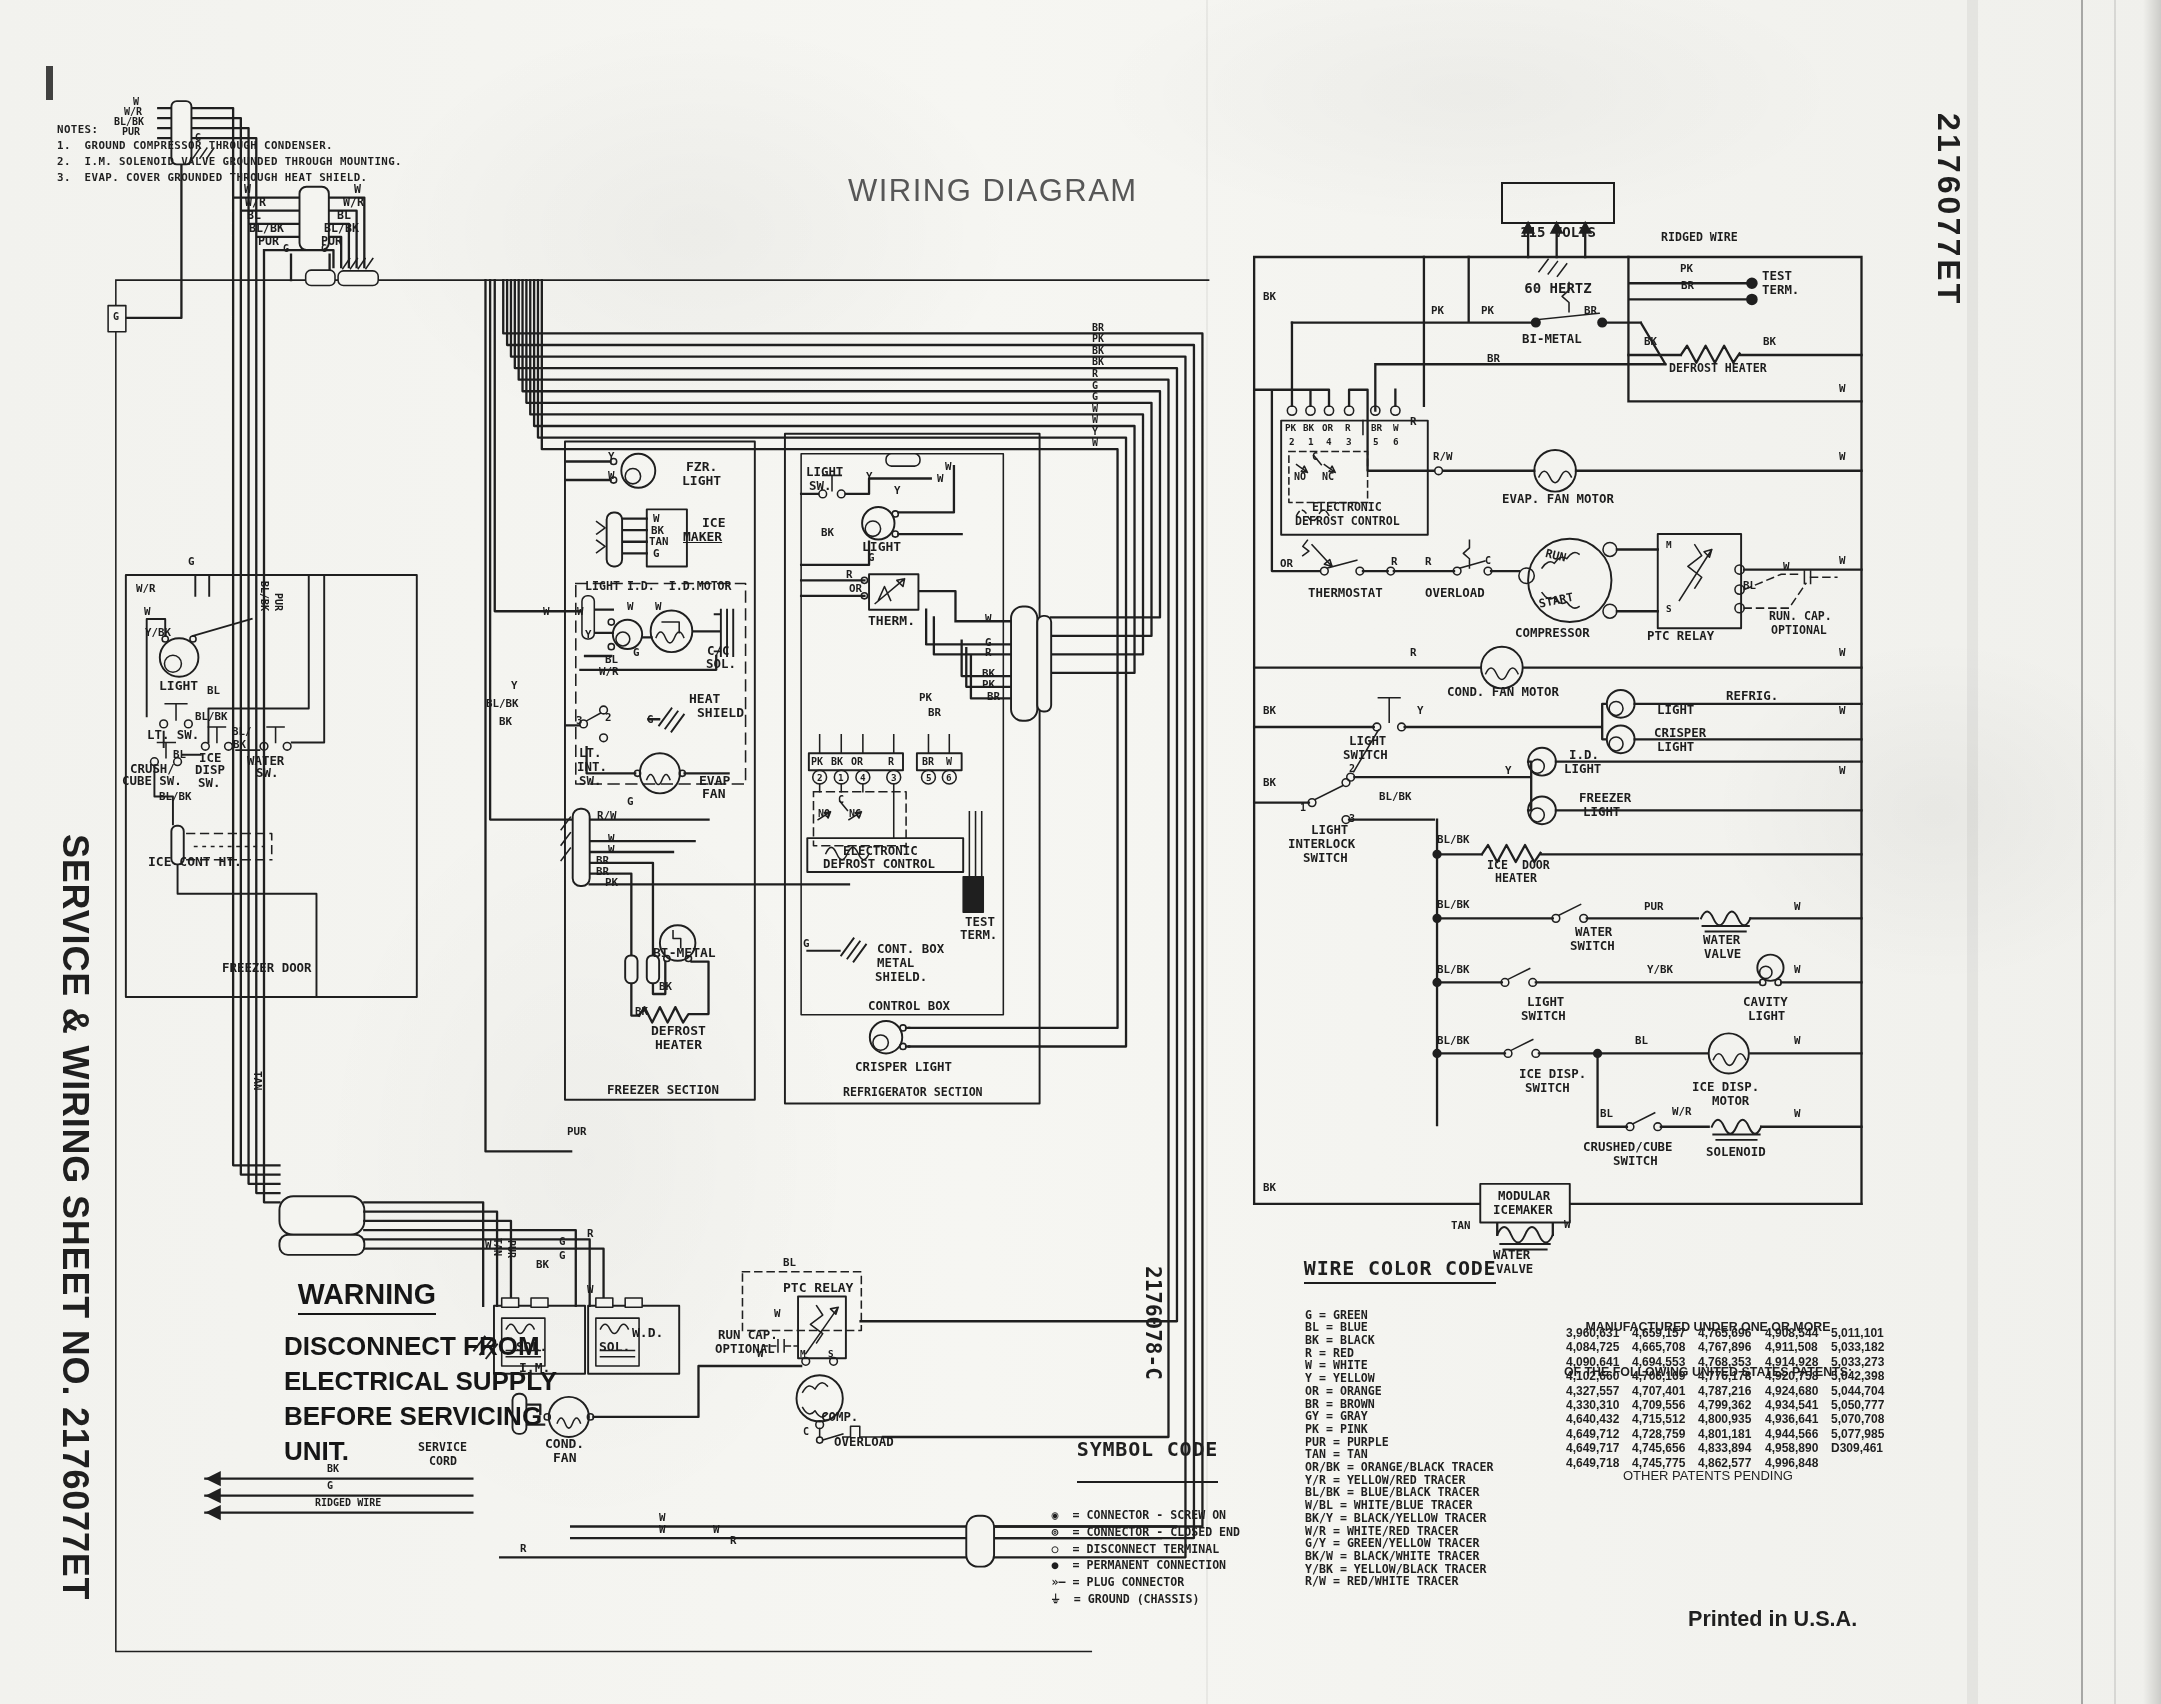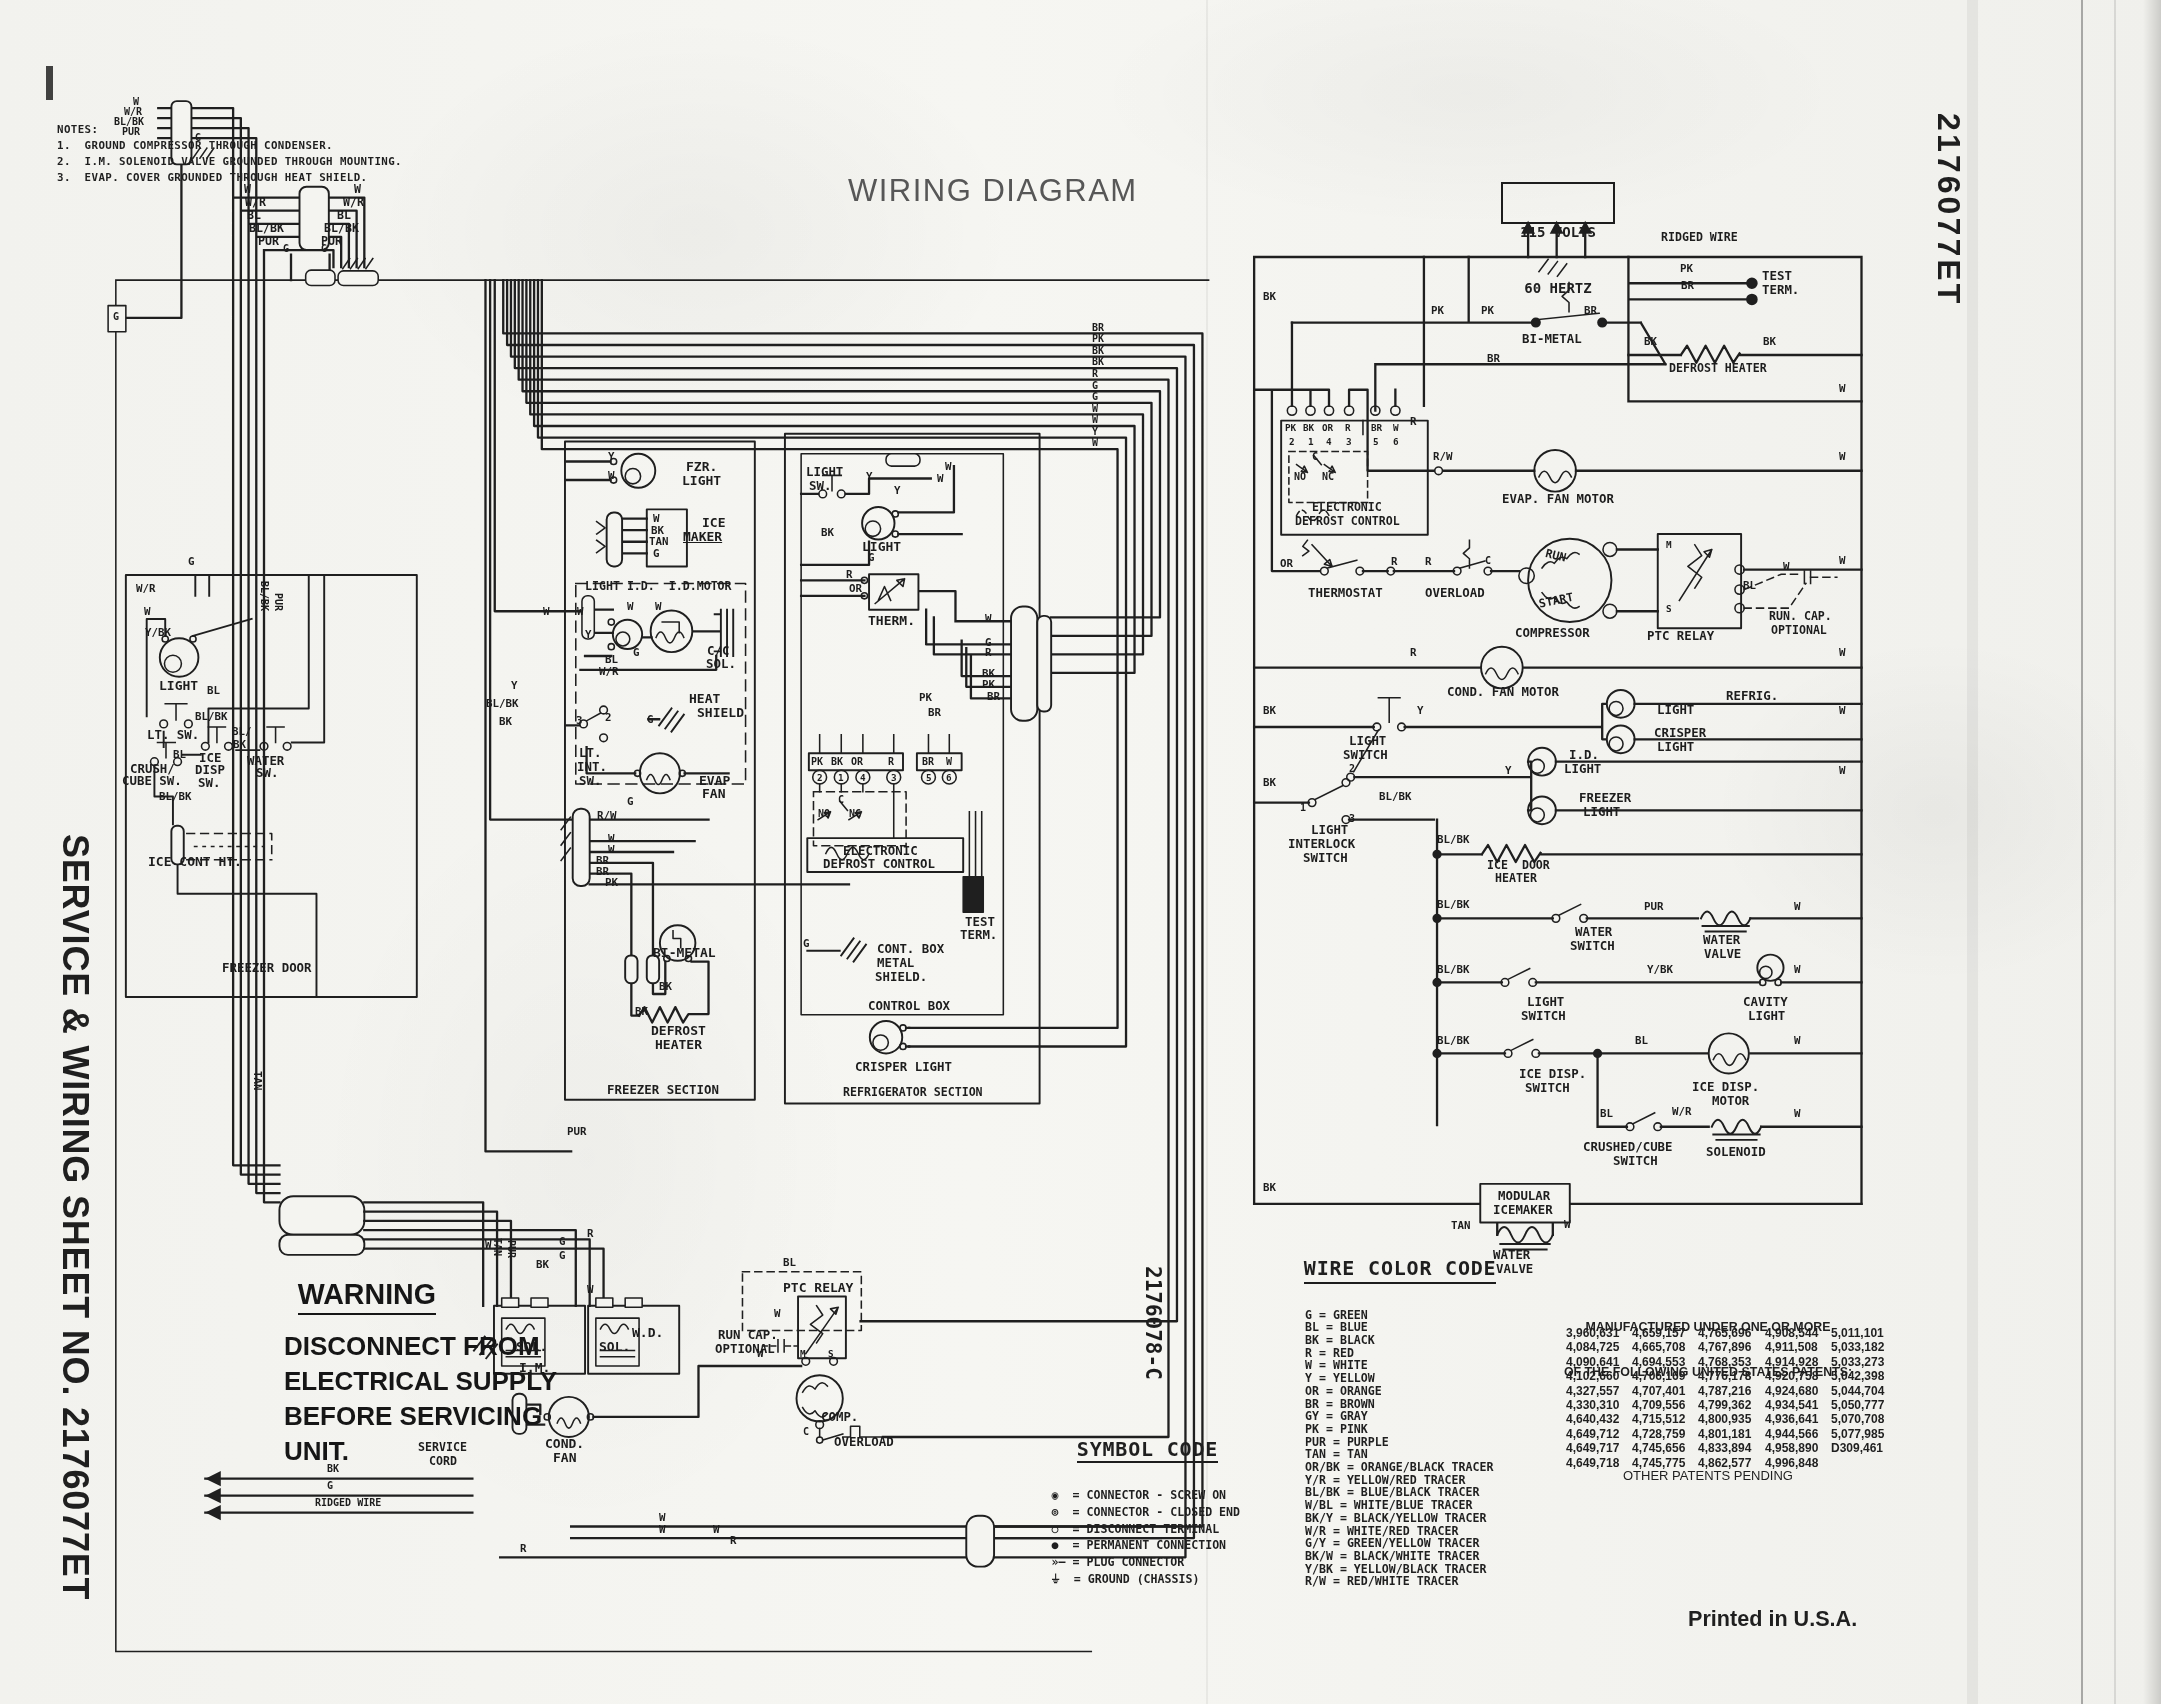--- a/index.html
+++ b/index.html
@@ -33,21 +33,21 @@
   #margin-right{left:1967px;top:113px;transform:rotate(90deg);transform-origin:0 0;
         font-family:"Liberation Sans",sans-serif;font-weight:700;font-size:32px;letter-spacing:3.1px;}
   #warning{left:284px;top:1264px;font-family:"Liberation Sans",sans-serif;font-weight:700;color:#161616;}
   #warning .head{font-size:28.6px;border-bottom:2.3px solid #161616;display:inline-block;padding-bottom:1.5px;}
   #warning .wlines div{font-size:26px;line-height:35px;}
   #wcc{left:1274px;top:1241px;}
   #wcc .head{font-size:20px;font-weight:700;border-bottom:2.3px solid #1d1d1d;display:inline-block;padding-bottom:2.3px;letter-spacing:0.8px;}
   #wcc .entries{margin-top:9.3px;padding-left:31px;}
   #wcc .entries div{font-size:11.6px;font-weight:700;line-height:12.7px;}
   #symcode{left:1047px;top:1422px;}
-  #symcode .head{font-size:20px;font-weight:700;border-bottom:2.3px solid #1d1d1d;display:inline-block;padding-bottom:0;letter-spacing:0.8px;}
+  #symcode .head{font-size:20px;font-weight:700;border-bottom:2.3px solid #1d1d1d;display:inline-block;padding-bottom:20px;letter-spacing:0.8px;}
   #symcode .entries{margin-top:9.3px;padding-left:4.6px;}
   #symcode .entries div{font-size:11.6px;font-weight:700;line-height:16.7px;}
   #patents-head{left:1552px;top:1291px;width:312px;text-align:center;
         font-family:"Liberation Sans",sans-serif;font-weight:700;font-size:12.4px;line-height:14.7px;}
   .patcol{position:absolute;top:1326px;font-family:"Liberation Sans",sans-serif;font-weight:700;}
   .patcol div{font-size:12px;line-height:14.4px;}
   #pc1{left:1566px}#pc2{left:1632px}#pc3{left:1698px}#pc4{left:1765px}#pc5{left:1831px}
   #patents-foot{left:1552px;top:1468px;width:312px;text-align:center;
         font-family:"Liberation Sans",sans-serif;font-weight:400;font-size:13px;}
   #printed{left:1688px;top:1606px;font-family:"Liberation Sans",sans-serif;font-weight:600;font-size:21.6px;}

